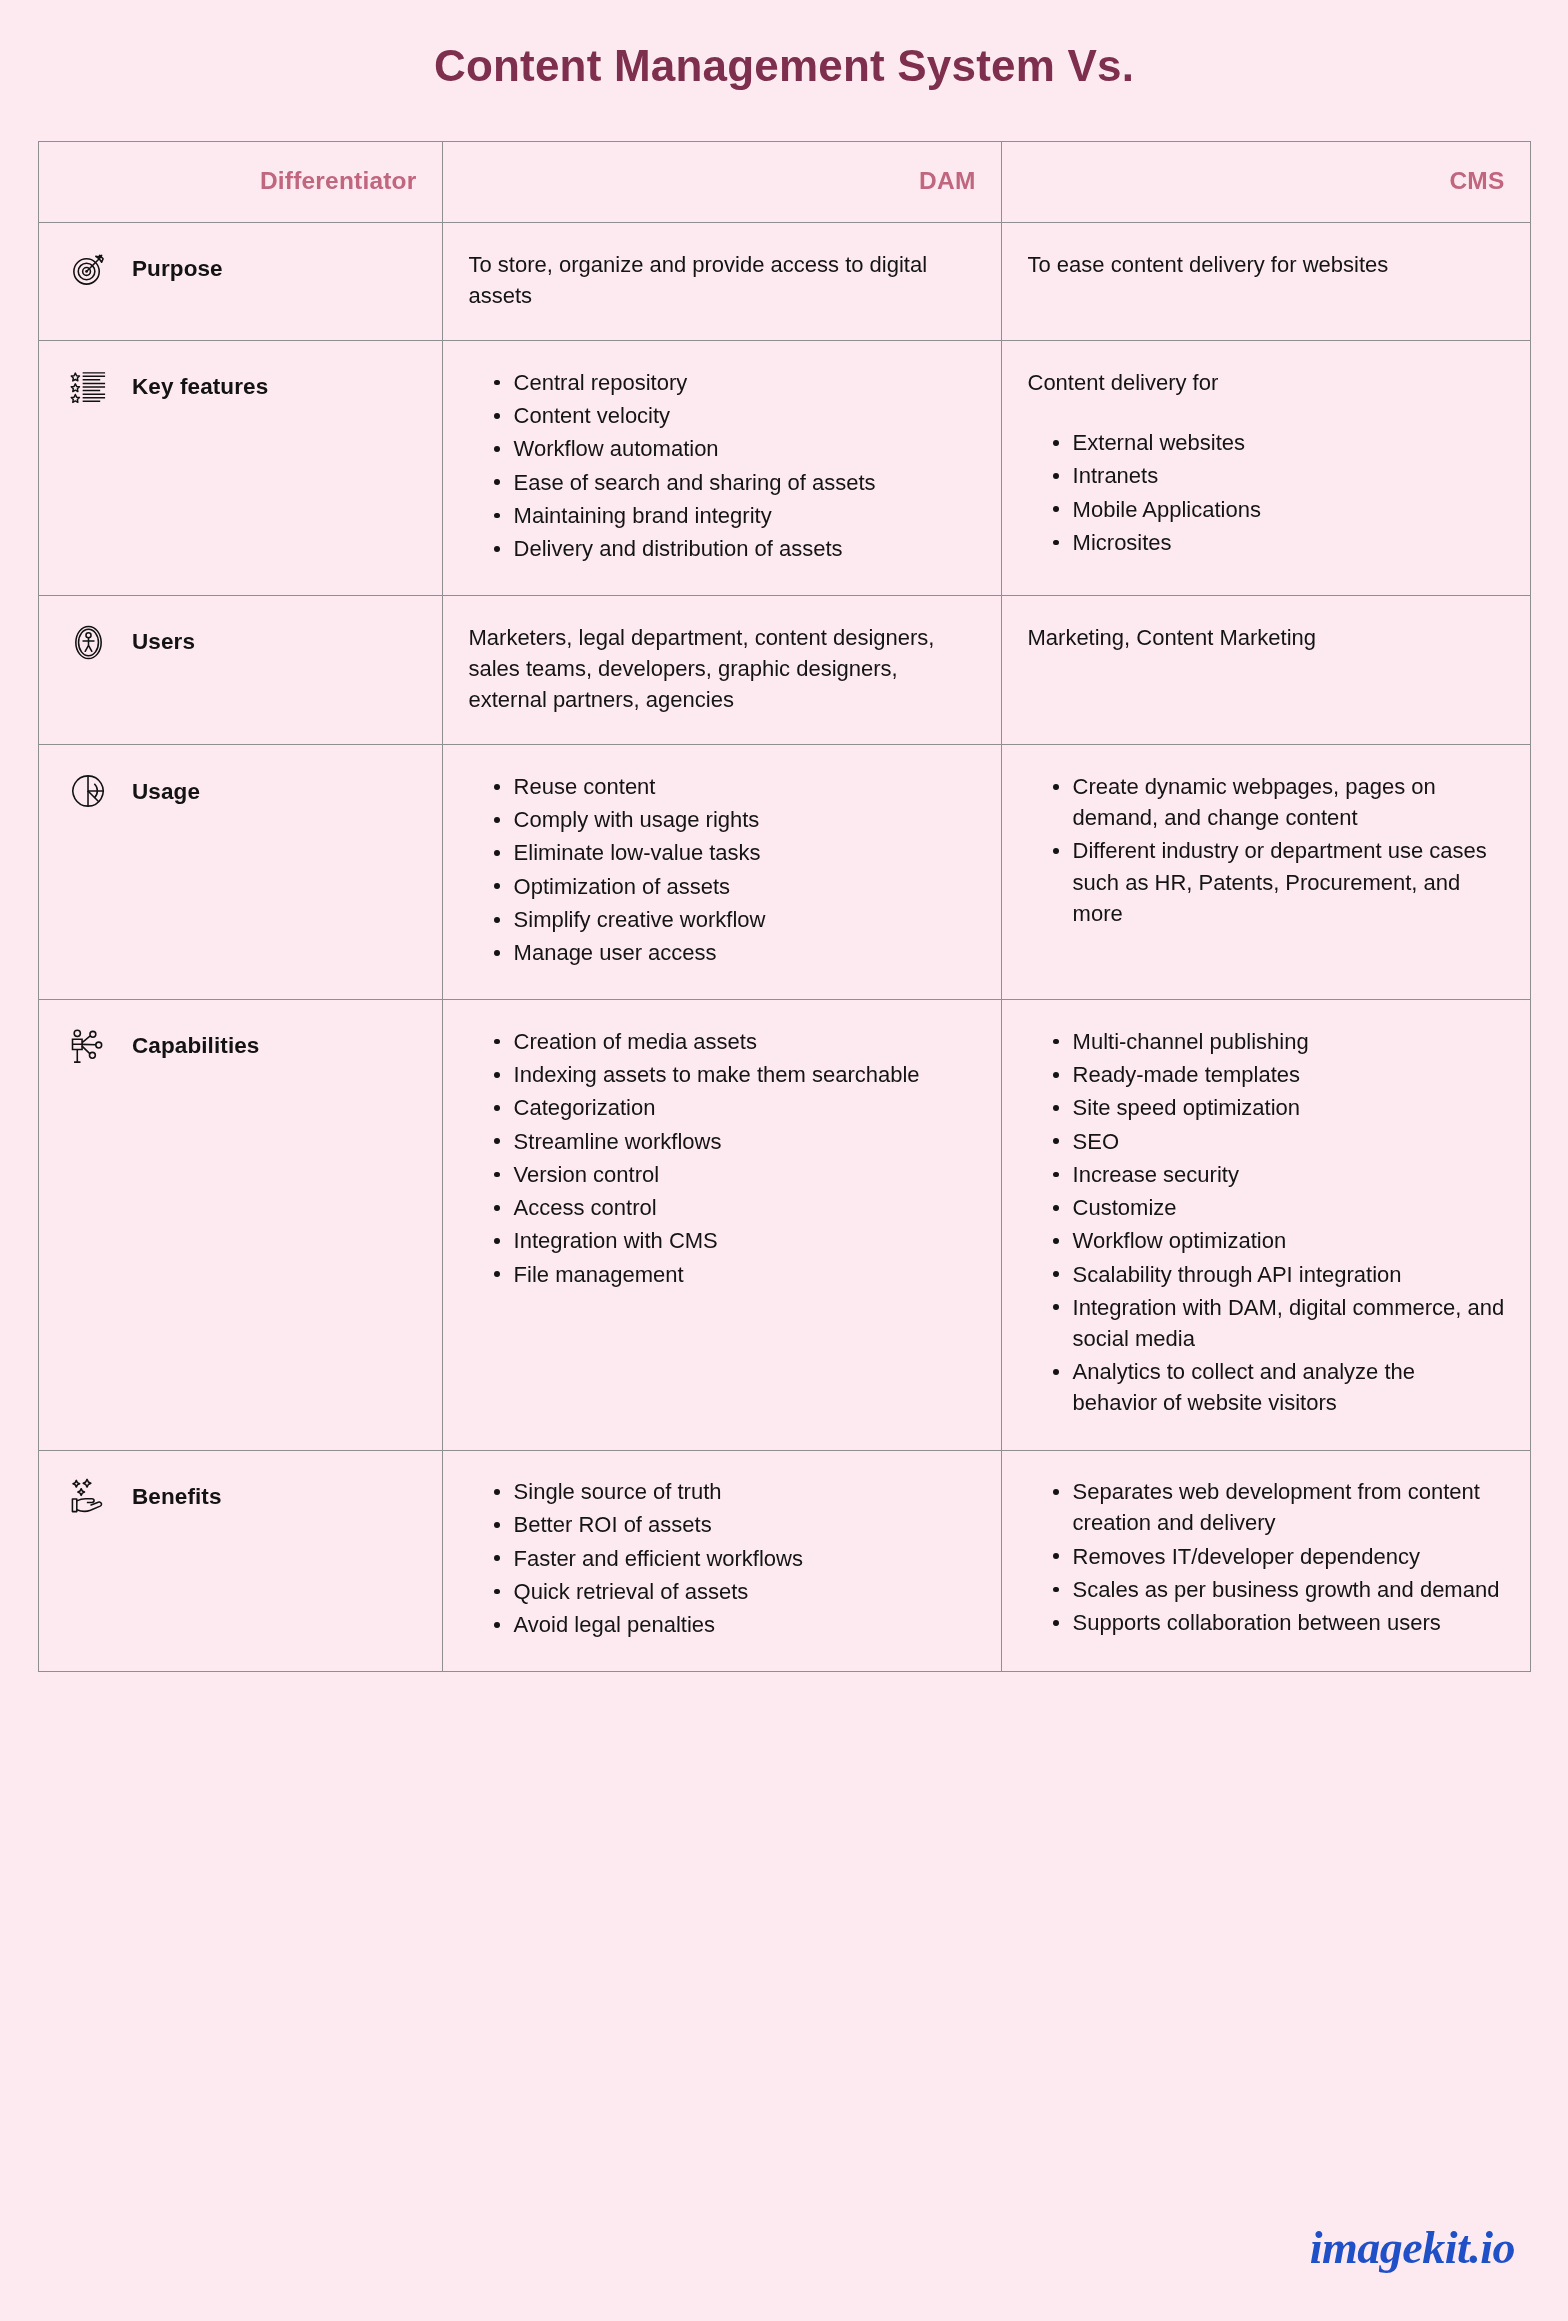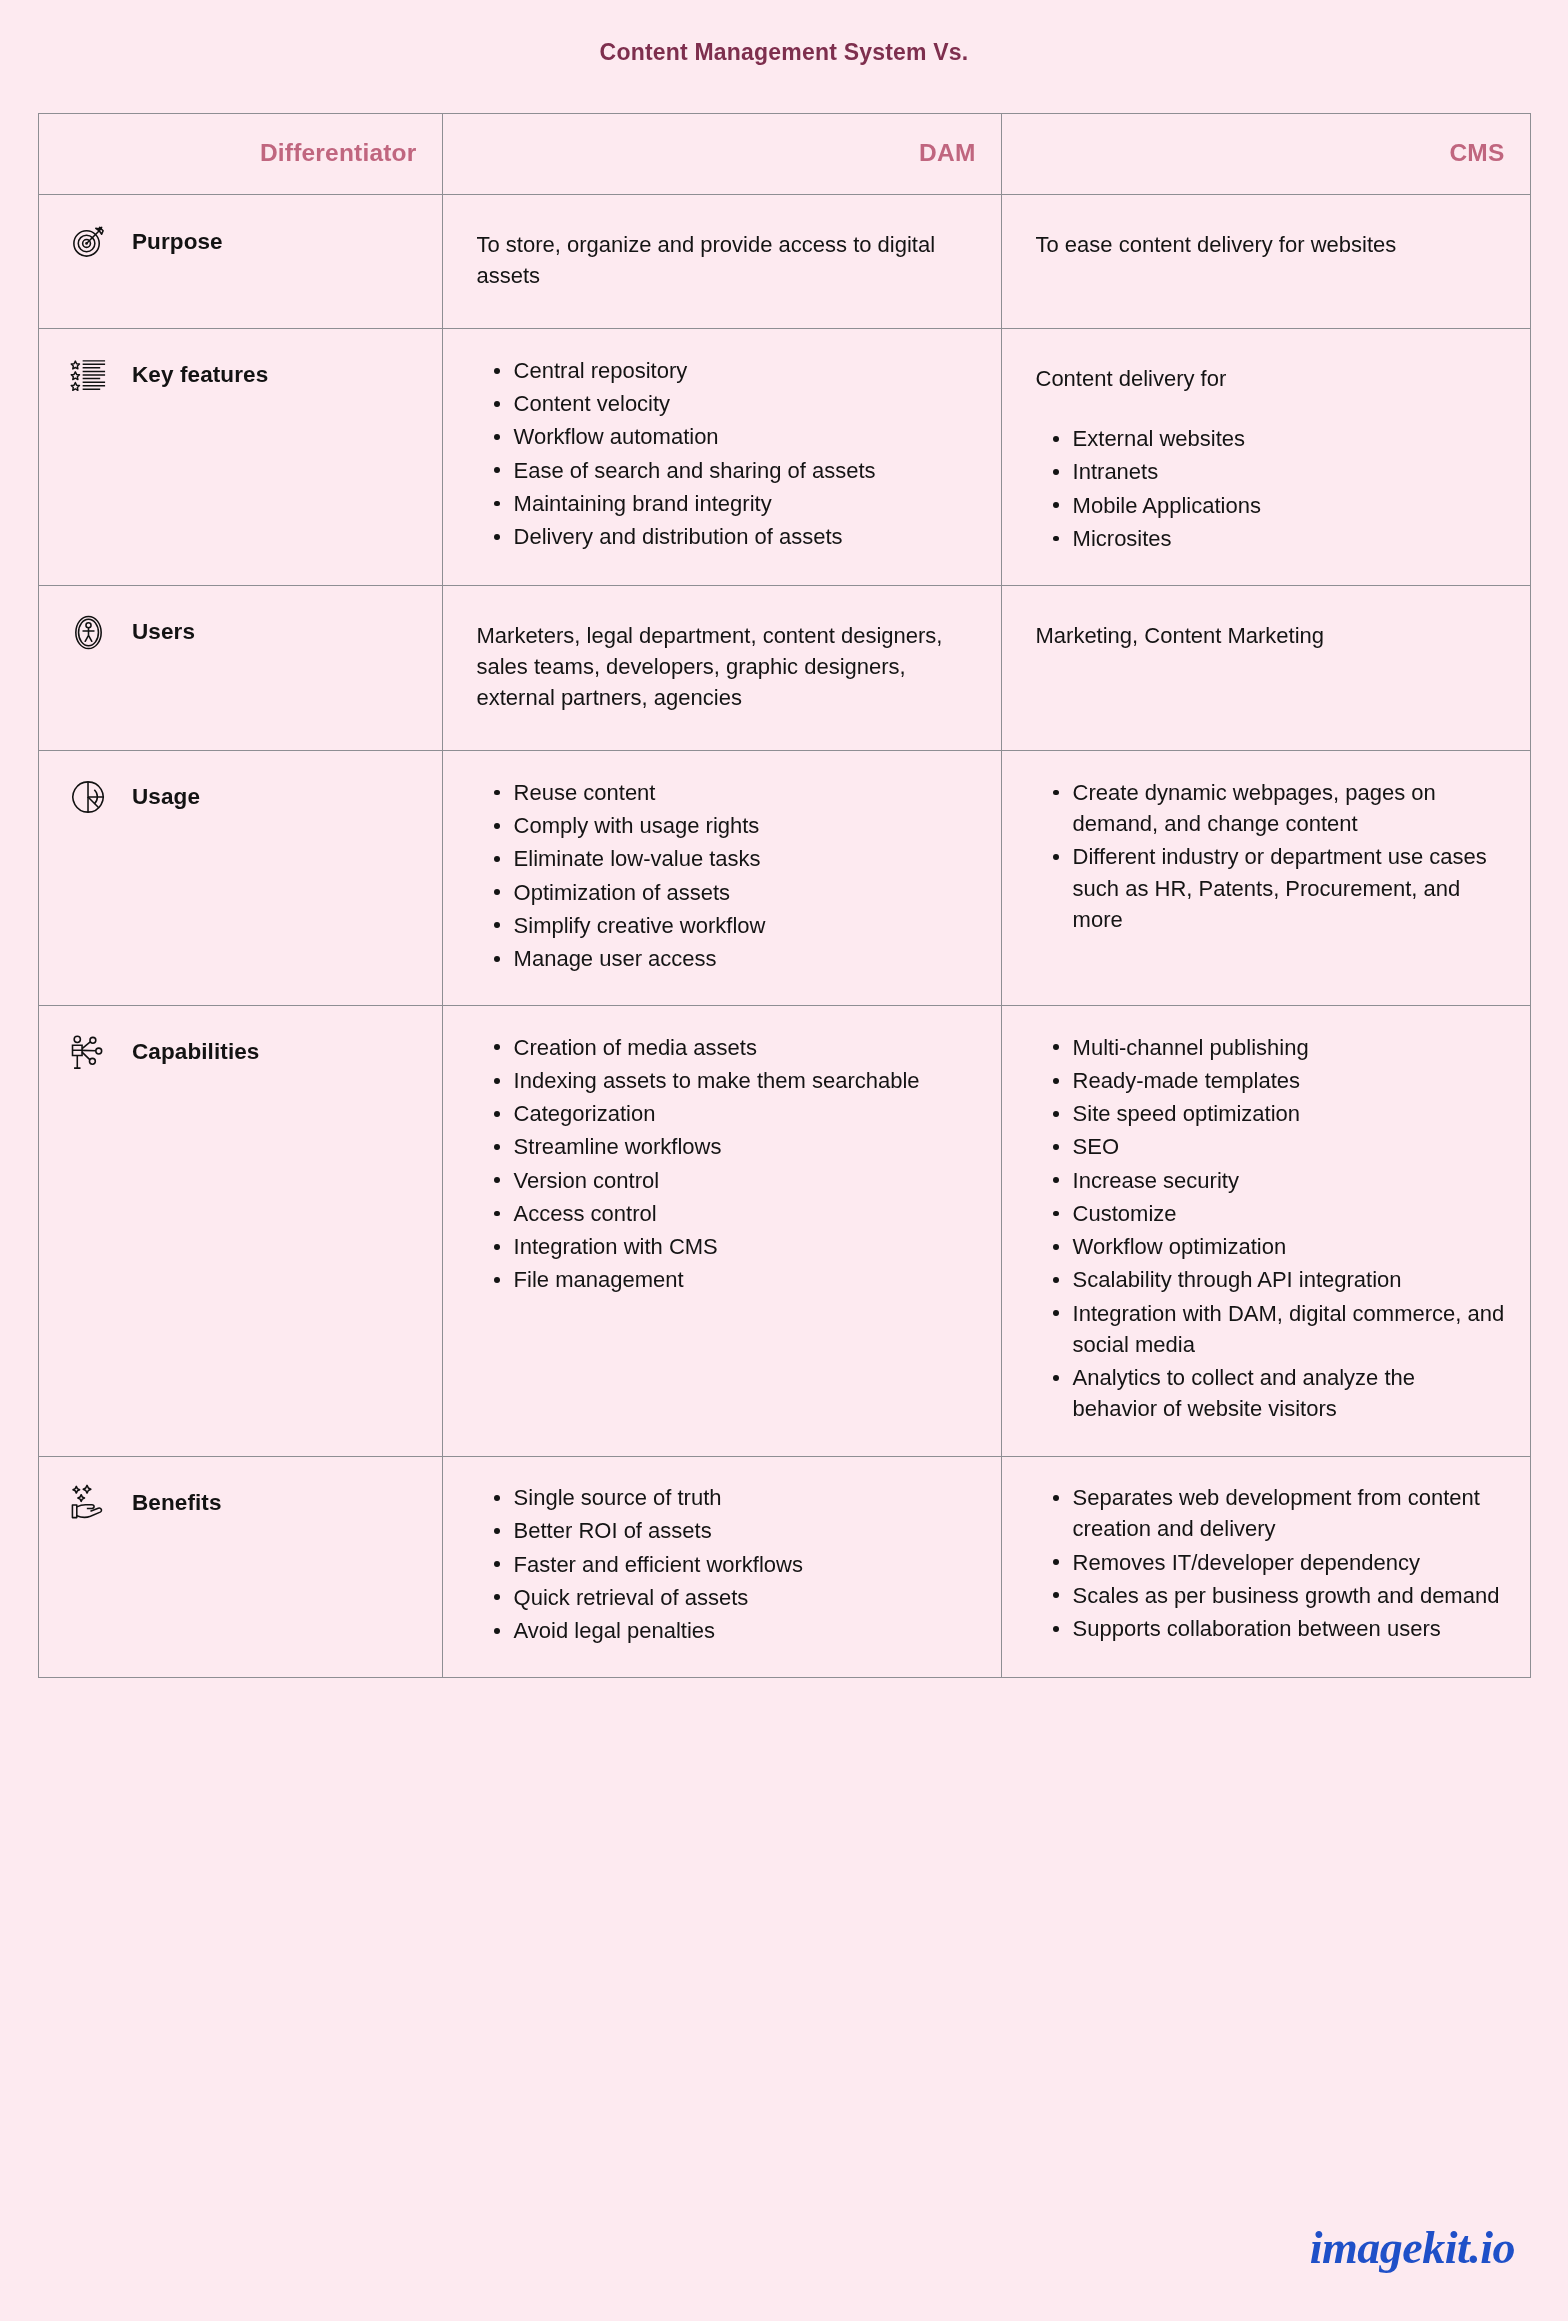--- a/index.html
+++ b/index.html
@@ -19,21 +19,21 @@
     position: relative;
     padding: 0;
   }
 
   
   .title-block {
     padding-top: 37px;
     text-align: center;
   }
   .title-line {
-    font-size: 23px;
+    font-size: 44px;
     font-weight: bold;
     color: #7e2f4e;
     letter-spacing: 0.2px;
     line-height: 1.33;
   }
 
   
   .table-wrap {
     margin: 0 auto;
     margin-top: 45px;
@@ -94,21 +94,21 @@
   }
   .row-label .ico svg { display: block; }
   .row-label .lbl {
     font-size: 22.5px;
     font-weight: bold;
     color: #131313;
     letter-spacing: 0.1px;
   }
 
   
-  .cell-text { margin: 8px; }
+  .cell-text { margin: 0; }
   .cell-text + .cell-list { margin-top: 29px; }
 
   
   ul.cell-list {
     margin: 0;
     padding: 0 0 0 25.5px;
     list-style: none;
   }
   ul.cell-list > li {
     position: relative;

